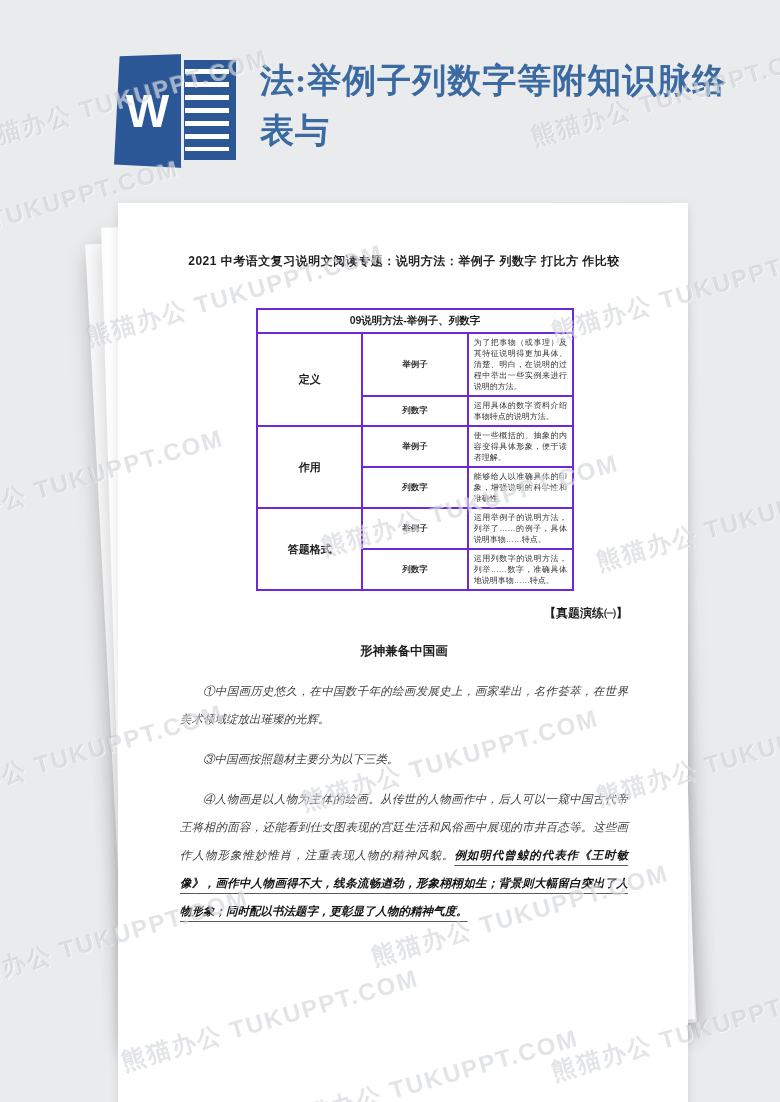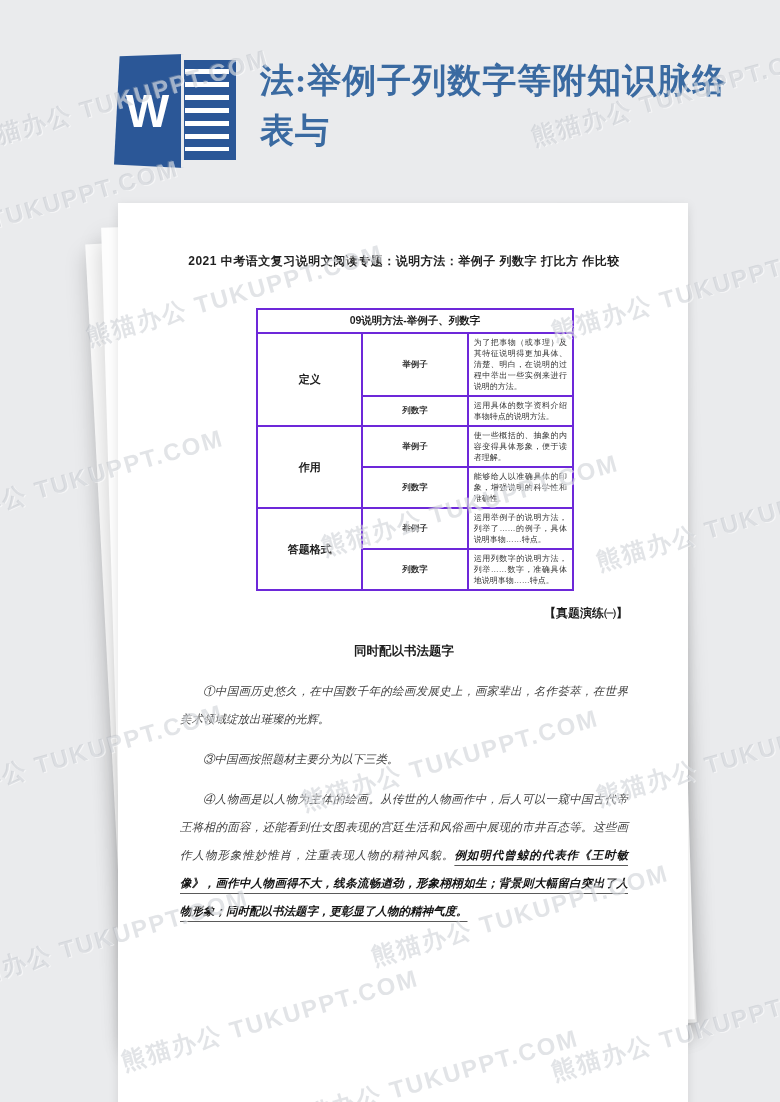--- a/index.html
+++ b/index.html
@@ -167,21 +167,21 @@
           <td class="dsc">运用举例子的说明方法，列举了……的例子，具体说明事物……特点。</td>
         </tr>
         <tr>
           <td class="mth">列数字</td>
           <td class="dsc">运用列数字的说明方法，列举……数字，准确具体地说明事物……特点。</td>
         </tr>
       </tbody>
     </table>
 
     <div class="section-label">【真题演练㈠】</div>
-    <div class="essay-title">同时配以书法题字</div>
+    <div class="essay-title">形神兼备中国画</div>
 
     <p class="essay-paragraph"><span>①中国画历史悠久，在中国数千年的绘画发展史上，画家辈出，名作荟萃，在世界美术领域绽放出璀璨的光辉。</span></p>
     <p class="essay-paragraph"><span>③中国画按照题材主要分为以下三类。</span></p>
     <p class="essay-paragraph"><span>④人物画是以人物为主体的绘画。从传世的人物画作中，后人可以一窥中国古代帝王将相的面容，还能看到仕女图表现的宫廷生活和风俗画中展现的市井百态等。这些画作人物形象惟妙惟肖，注重表现人物的精神风貌。</span><span class="em">例如明代曾鲸的代表作《王时敏像》，画作中人物画得不大，线条流畅遒劲，形象栩栩如生；背景则大幅留白突出了人物形象；同时配以书法题字，更彰显了人物的精神气度。</span></p>
 
   </div>
 </div>
 
 <div class="watermark-layer">
     <span class="watermark" style="left: 120px; top: 100px;">熊猫办公 TUKUPPT.COM</span>

